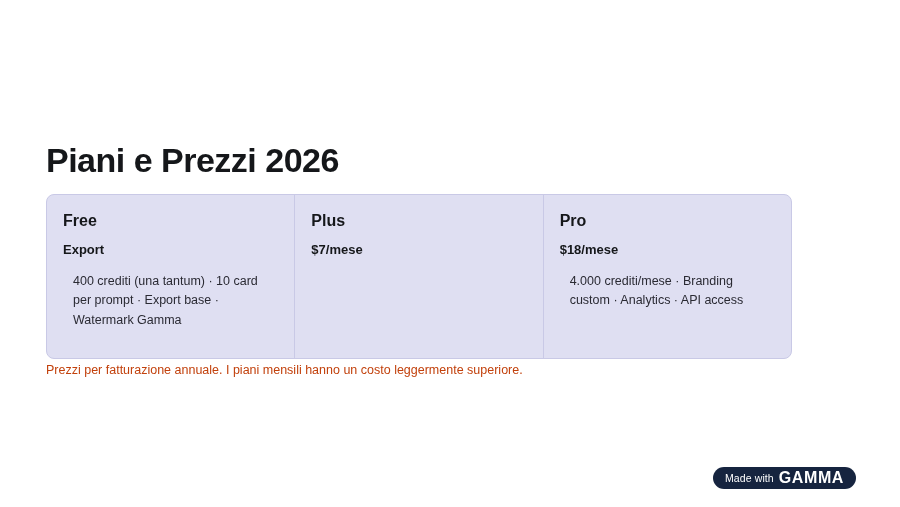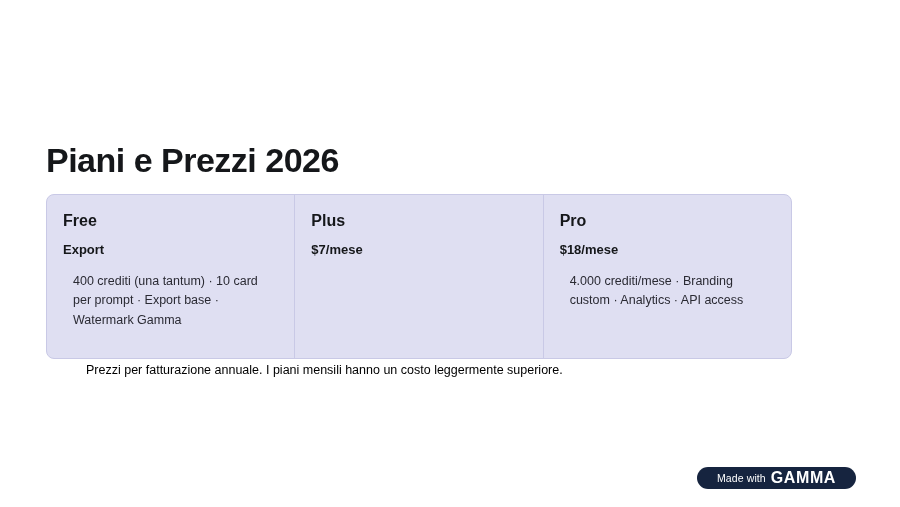--- a/index.html
+++ b/index.html
@@ -68,30 +68,29 @@
     font-size: 12.5px;
     color: #2a2a33;
     line-height: 1.55;
     margin: 10px;
   }
   .footnote {
     position: absolute;
     left: 46px;
     top: 361px;
     font-size: 12.5px;
-    color: #000000;
+    color: #c2410c;
     line-height: 1.5;
-    margin-left: 40px;
   }
   .badge {
     position: absolute;
     right: 44px;
     bottom: 18px;
     height: 22px;
-    padding: 0 20px;
+    padding: 0 12px;
     border-radius: 11px;
     background: #16243f;
     color: #ffffff;
     display: flex;
     align-items: center;
     gap: 5px;
     font-size: 10.5px;
     box-sizing: border-box;
   }
   .badge-made {

